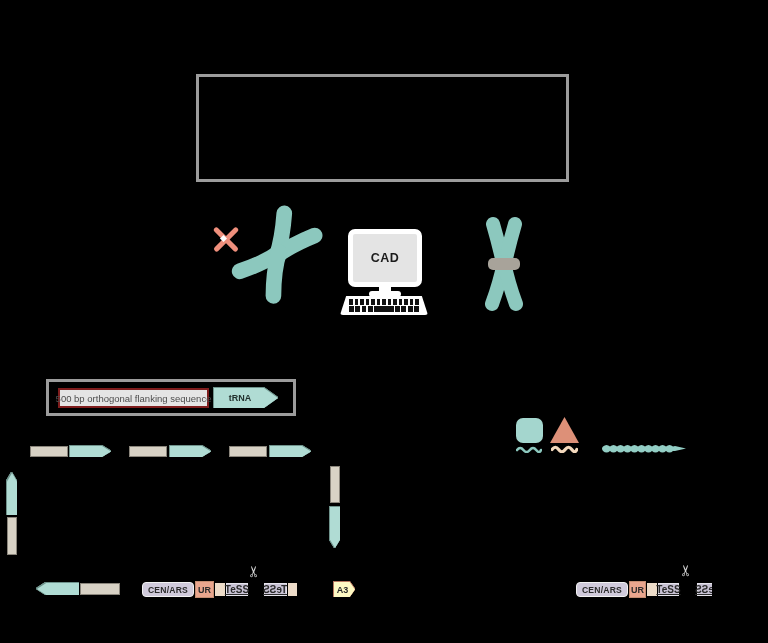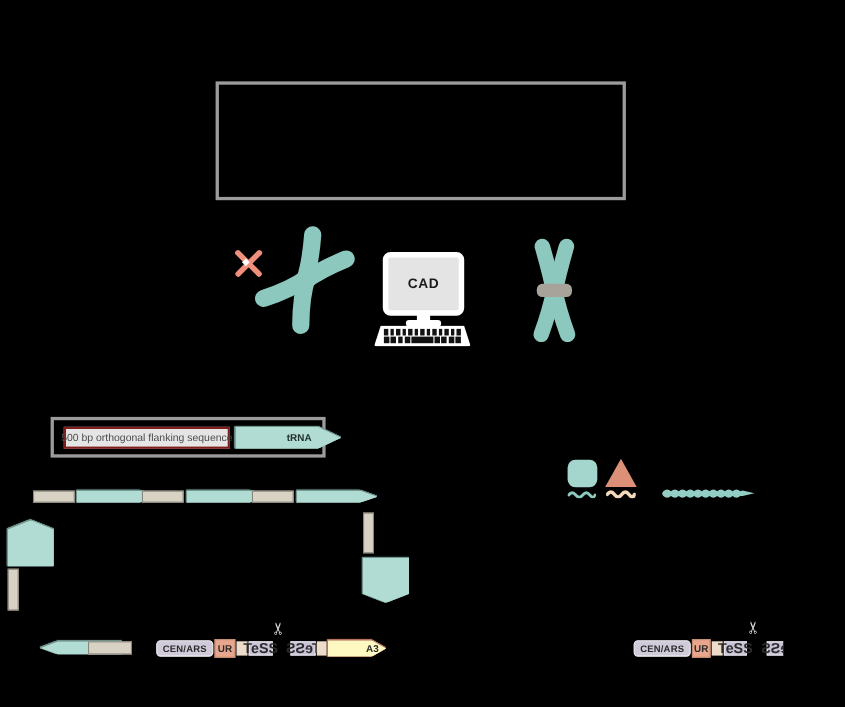--- a/index.html
+++ b/index.html
@@ -36,39 +36,39 @@
   
   .legend-box{left:46px;top:379px;width:250px;height:37px;border:3px solid #9c9c9c;}
   .flank-box{position:absolute;left:9px;top:6px;width:151px;height:20px;background:#e5e5e5;
              border:2px solid #7f1d1d;display:flex;align-items:center;justify-content:center;box-sizing:border-box;}
   .flank-box span{font-size:9.5px;color:#4c4c4c;white-space:nowrap;}
 
   
   .flank{background:#d8d2c5;border:1px solid #8b867c;}
   .of{filter:drop-shadow(.8px 0 0 var(--oc)) drop-shadow(-.8px 0 0 var(--oc))
              drop-shadow(0 .8px 0 var(--oc)) drop-shadow(0 -.8px 0 var(--oc));}
-  .fill{width:100%;height:100%;display:flex;align-items:center;justify-content:center;padding-left:32px;}
+  .fill{width:100%;height:100%;display:flex;align-items:center;justify-content:center;}
   .teal{--oc:#6f938c;} .teal .fill{background:#b0dcd4;}
-  .sal{--oc:#b5755e;}  .sal .fill{background:#fef9c3;}
+  .sal{--oc:#b5755e;}  .sal .fill{background:#fef9c3;margin-left:36px;}
   .arrow-e{clip-path:polygon(0 0,78% 0,100% 50%,78% 100%,0 100%);}
   .arrow-e2{clip-path:polygon(0 0,75% 0,100% 50%,75% 100%,0 100%);}
   .arrow-w{clip-path:polygon(100% 0,22% 0,0 50%,22% 100%,100% 100%);}
   .arrow-n{clip-path:polygon(50% 0,100% 20%,100% 100%,0 100%,0 20%);}
   .arrow-s{clip-path:polygon(0 0,100% 0,100% 80%,50% 100%,0 80%);}
   .trna-text{font-size:9px;font-weight:bold;color:#22312e;padding-right:12px;}
 
   
   .cenars{width:52px;height:15px;background:#d0cadb;border:1.5px solid #f2f2f2;border-radius:4px;
           display:flex;align-items:center;justify-content:center;margin-left:12px;}
   .cenars span{font-size:8.6px;font-weight:bold;color:#2b2b2b;letter-spacing:.2px;white-space:nowrap;}
   .urbox{height:17px;background:#e9a68e;border:1px solid #c48d71;display:flex;align-items:center;justify-content:center;}
   .urbox span{font-size:9px;font-weight:bold;color:#2b2b2b;text-align:right;}
   .cream{background:#eddcc9;}
   .tessbox{height:13px;background:#c9c3d5;border:1px solid #e6e4ec;display:flex;align-items:center;justify-content:center;}
-  .tessbox span{font-size:13px;font-weight:bold;color:#2b2b2b;}
+  .tessbox span{font-size:10px;font-weight:bold;color:#2b2b2b;text-decoration:underline;}
   .mirror{transform:scaleX(-1);display:inline-block;}
   .a3 .fill span{font-size:9px;font-weight:bold;color:#2b2b2b;padding-right:4px;}
   .scissors{color:#d8d8d8;font-size:15px;transform:rotate(-90deg);line-height:1;}
 
   
   .sym-square{left:516px;top:418px;width:27px;height:25px;border-radius:7px;background:#a4d6ce;}
   .sym-tri{left:550px;top:417px;width:29px;height:26px;background:#dd9078;
            clip-path:polygon(50% 0,100% 100%,0 100%);}
 </style>
 </head>

